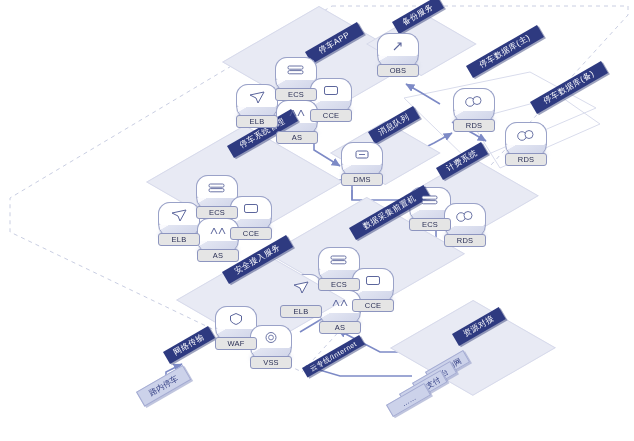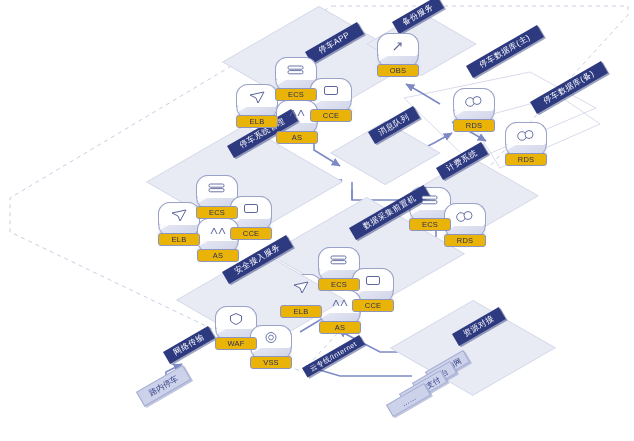--- a/index.html
+++ b/index.html
@@ -35,21 +35,21 @@
     border-radius:12px 12px 3px 3px;
   }
   .glyph{
     position:absolute;left:0;right:0;top:2px;height:20px;
     display:flex;align-items:center;justify-content:center;z-index:3;
   }
   .glyph svg{display:block;}
   .cap{
     position:relative;z-index:4;margin:-5px auto 0;display:block;
     min-width:26px;max-width:58px;
-    padding:1px 4px;background:#eab308;border:1px solid #8d95bf;
+    padding:1px 4px;background:#e5e5e5;border:1px solid #8d95bf;
     border-radius:3px;color:#2a2f55;font-size:7.5px;line-height:9px;
     text-align:center;white-space:nowrap;letter-spacing:.2px;
   }
   .shadow{
     position:absolute;width:40px;height:14px;left:1px;top:26px;
     background:#d2d6e9;border-radius:50%;filter:blur(2px);z-index:0;
   }
 
   
   .ribbon{
@@ -283,20 +283,32 @@
     </div>
     <span class="cap">AS</span>
   </div>
 
   <div class="grp" style="left:330px;top:153px;">
     <div class="plat" style="width:62px;height:62px;"></div>
   </div>
   <div class="ribbon" style="left:368px;top:132px;width:52px;height:14px;">
     <span>消息队列</span>
   </div>
+  <div class="node" style="left:341px;top:142px;">
+    <div class="shadow"></div>
+    <div class="puck">
+      <span class="glyph">
+        <svg width="16" height="12" viewBox="0 0 16 12">
+            <rect x="2" y="2" width="12" height="7" rx="1.5" fill="#fff" stroke="#5b659c" stroke-width="1"></rect>
+            <path d="M5,5.5 L11,5.5" stroke="#5b659c" stroke-width=".9"></path>
+          </svg>
+      </span>
+    </div>
+    <span class="cap">DMS</span>
+  </div>
 
   <div class="grp" style="left:404px;top:196px;">
     <div class="plat" style="width:76px;height:76px;"></div>
   </div>
   <div class="ribbon" style="left:436px;top:168px;width:52px;height:14px;">
     <span>计费系统</span>
   </div>
   <div class="node" style="left:409px;top:187px;">
     <div class="shadow"></div>
     <div class="puck">

